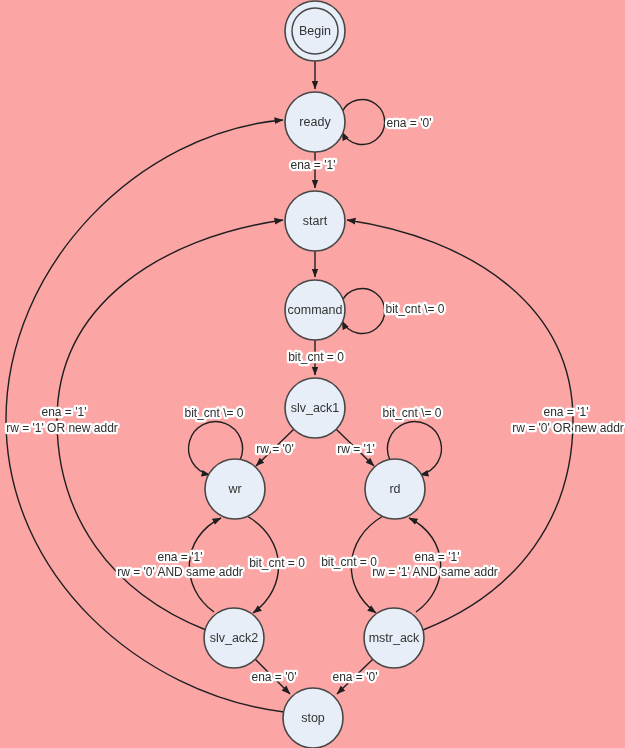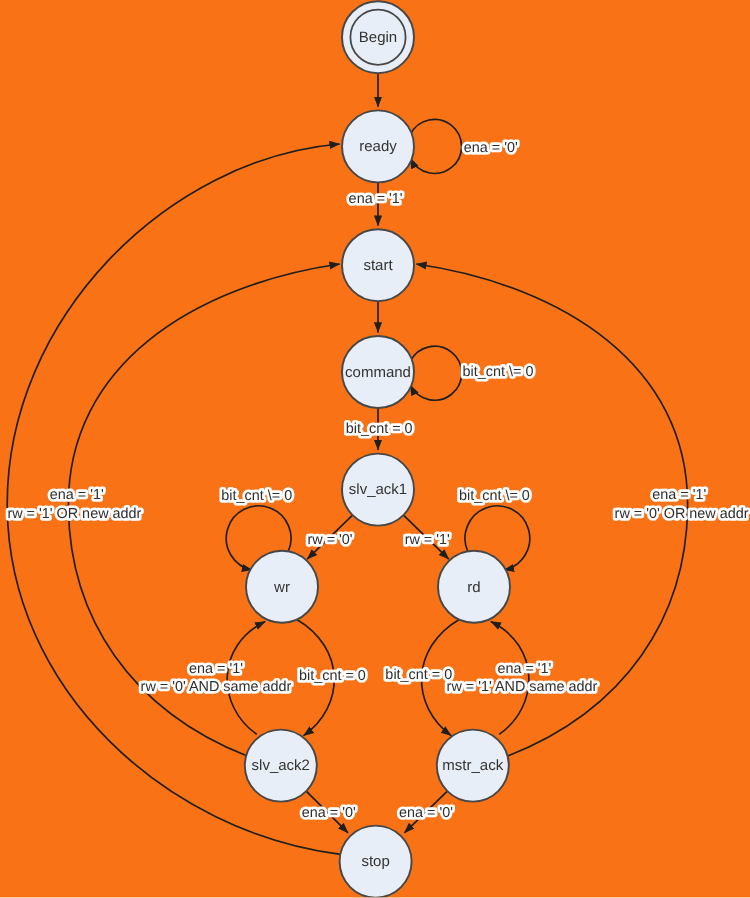--- a/index.html
+++ b/index.html
@@ -8,21 +8,21 @@
     background: #ffffff;
     width: 625px;
     height: 748px;
     overflow: hidden;
     font-family: "Liberation Sans", sans-serif;
   }
   .stage {
     position: relative;
     width: 625px;
     height: 748px;
-    background: #f97316;
+    background: #fca5a5;
   }
   .state {
     fill: #e8eef7;
     stroke: #474747;
     stroke-width: 1.6;
   }
   .state-inner {
     fill: none;
     stroke: #474747;
     stroke-width: 1.5;

